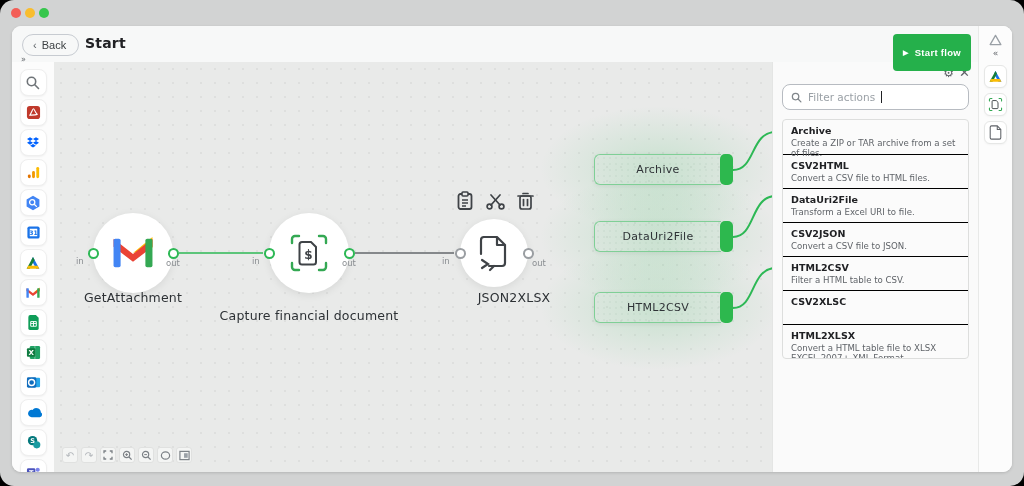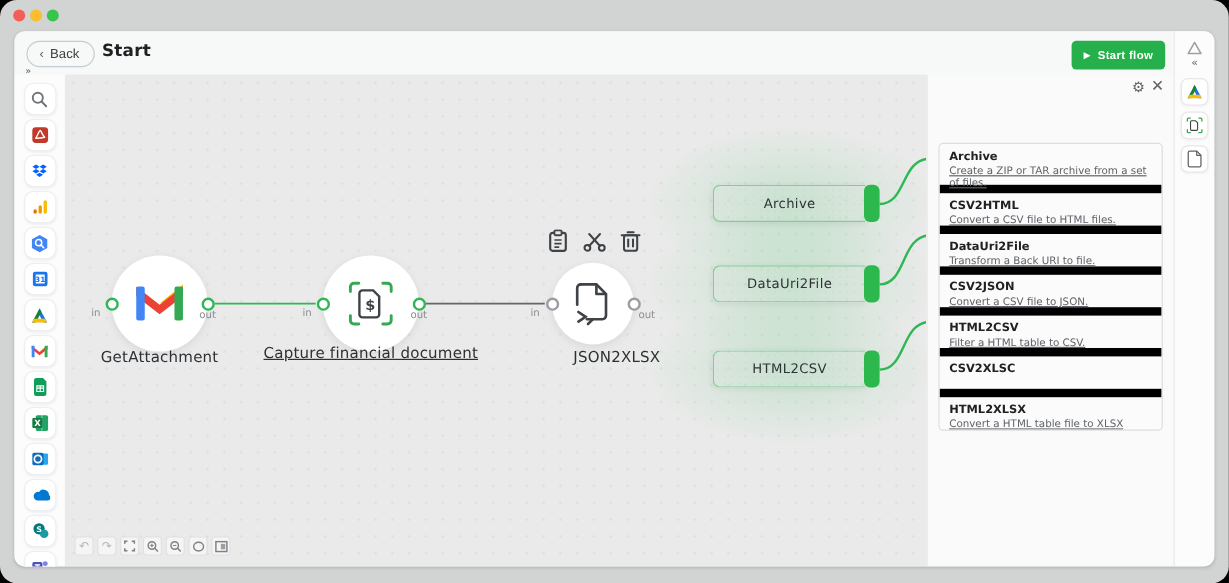--- a/index.html
+++ b/index.html
@@ -8,21 +8,21 @@
   .traffic { position:absolute; top:8px; left:11px; display:flex; gap:4px; }
   .traffic span { width:10px; height:10px; border-radius:50%; }
   .app { position:absolute; left:12px; top:26px; width:1000px; height:446px; background:#f7f8f8; border-radius:9px; overflow:hidden; box-shadow:0 1px 3px rgba(0,0,0,.15); }
 
   
   .header { position:absolute; left:0; top:0; right:0; height:36px; background:#f7f8f8; z-index:5; }
   .back-btn { position:absolute; left:10px; top:8px; height:22px; padding:0 12px 0 10px; border:1.5px solid #c7cbd1; border-radius:13px; background:#f7f8f8; display:flex; align-items:center; gap:5px; font-size:11px; color:#3c4043; cursor:pointer; }
   .back-btn .chev { font-size:11px; color:#5f6368; }
   .page-title { position:absolute; left:73px; top:9px; font-size:14px; font-weight:bold; color:#202124; letter-spacing:.2px; }
   .expand-chevrons { position:absolute; left:9px; top:29px; font-size:8px; color:#5f6368; }
-  .start-btn { position:absolute; right:41px; top:8px; height:24px; padding:0 10px; background:#25b04b; border:none; border-radius:4px; color:#fff; font-size:9.5px; font-weight:bold; display:flex; align-items:center; gap:6px; cursor:pointer; letter-spacing:.3px; }
+  .start-btn { position:absolute; right:41px; top:8px; height:37px; padding:0 10px; background:#25b04b; border:none; border-radius:4px; color:#fff; font-size:9.5px; font-weight:bold; display:flex; align-items:center; gap:6px; cursor:pointer; letter-spacing:.3px; }
   .start-btn .play { font-size:7px; }
 
   
   .left-sidebar { position:absolute; left:0; top:36px; bottom:0; width:42px; background:#fcfcfc; z-index:4; display:flex; flex-direction:column; align-items:center; padding-top:7px; gap:3px; }
   .app-btn { width:27px; height:27px; border-radius:8px; background:#fff; border:1px solid #efefef; box-shadow:0 1px 2px rgba(0,0,0,.05); display:flex; align-items:center; justify-content:center; cursor:pointer; flex:0 0 auto; }
 
   
   .canvas { position:absolute; left:42px; top:36px; width:718px; bottom:0; background:#e9eae9; background-image:radial-gradient(circle,#dedfde 1px,transparent 1.2px); background-size:14px 14px; overflow:hidden; }
   .glow { position:absolute; inset:0; pointer-events:none;
     background:
@@ -52,23 +52,23 @@
   
   .panel { position:absolute; left:760px; top:36px; width:206px; bottom:0; background:#fafafa; border-left:1px solid #e4e5e4; z-index:4; }
   .panel-gear { position:absolute; right:24px; top:4px; font-size:12px; color:#5f6368; cursor:pointer; }
   .panel-close { position:absolute; right:8px; top:3px; font-size:13px; color:#5f6368; cursor:pointer; }
   .filter-box { position:absolute; left:9px; right:9px; top:22px; height:26px; background:#fff; border:1.5px solid #b7bbc1; border-radius:8px; display:flex; align-items:center; padding:0 8px; gap:6px; cursor:text; }
   .filter-placeholder { font-size:10.5px; color:#9aa0a6; }
   .caret { width:1px; height:12px; background:#202124; animation:blink 1s steps(1) infinite; }
   @keyframes blink { 50% { opacity:0; } }
   .actions-list { position:absolute; left:9px; right:9px; top:57px; background:#fbfbfb; border:1px solid #dddedd; border-radius:4px; overflow:hidden; }
   .action-item { padding:5px 8px 6px 8px; height:34px; cursor:pointer; }
-  .action-item + .action-item { border-top:7px solid #000000; }
+  .action-item + .action-item { border-top:1px solid #000000; }
   .ai-title { font-size:9.5px; font-weight:bold; color:#202124; margin-bottom:2px; }
-  .ai-desc { font-size:8.6px; color:#5f6368;text-decoration:underline; }
+  .ai-desc { font-size:8.6px; color:#5f6368; }
 
   
   .right-strip { position:absolute; right:0; top:0; bottom:0; width:34px; background:#fcfcfc; border-left:1px solid #e8e9e8; z-index:6; display:flex; flex-direction:column; align-items:center; padding-top:8px; }
   .strip-collapse { font-size:9px; color:#5f6368; margin:2px 0 7px 0; cursor:pointer; }
   .strip-btn { width:23px; height:23px; background:#fff; border:1px solid #e6e7e6; border-radius:6px; display:flex; align-items:center; justify-content:center; margin-bottom:5px; cursor:pointer; box-shadow:0 1px 2px rgba(0,0,0,.04); }
 </style>
 </head>
 <body>
 
 <div class="window">
@@ -230,21 +230,21 @@
               <path d="M11,38 h-4 a3,3 0 0 1 -3,-3 v-4"></path>
           </g>
           <path d="M14,10 h9 l5,5 v15 a2.5,2.5 0 0 1 -2.5,2.5 h-11.5 a2.5,2.5 0 0 1 -2.5,-2.5 v-17.5 a2.5,2.5 0 0 1 2.5,-2.5 z" fill="#fff" stroke="#3f4347" stroke-width="2"></path>
           <text x="20.5" y="26.5" font-size="12" font-weight="bold" fill="#3f4347" text-anchor="middle">$</text>
         </svg>
       </div>
       <div class="port green" style="left:209.5px;top:185.5px;"></div>
       <div class="port green" style="left:289.5px;top:185.5px;"></div>
       <span class="port-label" style="left:198px;top:194px;">in</span>
       <span class="port-label" style="left:288px;top:196px;">out</span>
-      <div class="node-label" style="left:255px;top:224px;text-decoration:underline;">Capture financial document</div>
+      <div class="node-label" style="left:255px;top:246px;">Capture financial document</div>
 
       <div class="node-toolbar" style="left:400px;top:128px;">
         <div class="tool-icon">
           <svg width="18" height="20" viewBox="0 0 18 20">
               <rect x="2.5" y="3" width="13" height="15" rx="2" fill="none" stroke="#3f4347" stroke-width="1.8"></rect>
               <rect x="6" y="1" width="6" height="4" rx="1" fill="#e9eae9" stroke="#3f4347" stroke-width="1.6"></rect>
               <line x1="6" y1="9" x2="12" y2="9" stroke="#3f4347" stroke-width="1.4"></line>
               <line x1="6" y1="12" x2="12" y2="12" stroke="#3f4347" stroke-width="1.4"></line>
               <line x1="6" y1="15" x2="10" y2="15" stroke="#3f4347" stroke-width="1.4"></line>
             </svg>
@@ -345,33 +345,41 @@
               <rect x="5.5" y="3.5" width="4" height="5" fill="#9aa0a6"></rect>
             </svg>
         </div>
       </div>
     </div>
 
     <div class="panel">
       <span class="panel-gear">⚙</span>
       <span class="panel-close">✕</span>
 
+      <div class="filter-box">
+        <svg width="11" height="11" viewBox="0 0 12 12">
+            <circle cx="5" cy="5" r="3.5" fill="none" stroke="#80868b" stroke-width="1.4"></circle>
+            <line x1="7.7" y1="7.7" x2="10.8" y2="10.8" stroke="#80868b" stroke-width="1.4" stroke-linecap="round"></line>
+          </svg>
+        <span class="filter-placeholder">Filter actions</span>
+        <span class="caret"></span>
+      </div>
 
       <div class="actions-list">
         <div class="action-item">
           <div class="ai-title">Archive</div>
           <div class="ai-desc">Create a ZIP or TAR archive from a set of files.</div>
         </div>
         <div class="action-item">
           <div class="ai-title">CSV2HTML</div>
           <div class="ai-desc">Convert a CSV file to HTML files.</div>
         </div>
         <div class="action-item">
           <div class="ai-title">DataUri2File</div>
-          <div class="ai-desc">Transform a Back URI to file.</div>
+          <div class="ai-desc">Transform a Excel URI to file.</div>
         </div>
         <div class="action-item">
           <div class="ai-title">CSV2JSON</div>
           <div class="ai-desc">Convert a CSV file to JSON.</div>
         </div>
         <div class="action-item">
           <div class="ai-title">HTML2CSV</div>
           <div class="ai-desc">Filter a HTML table to CSV.</div>
         </div>
         <div class="action-item">

